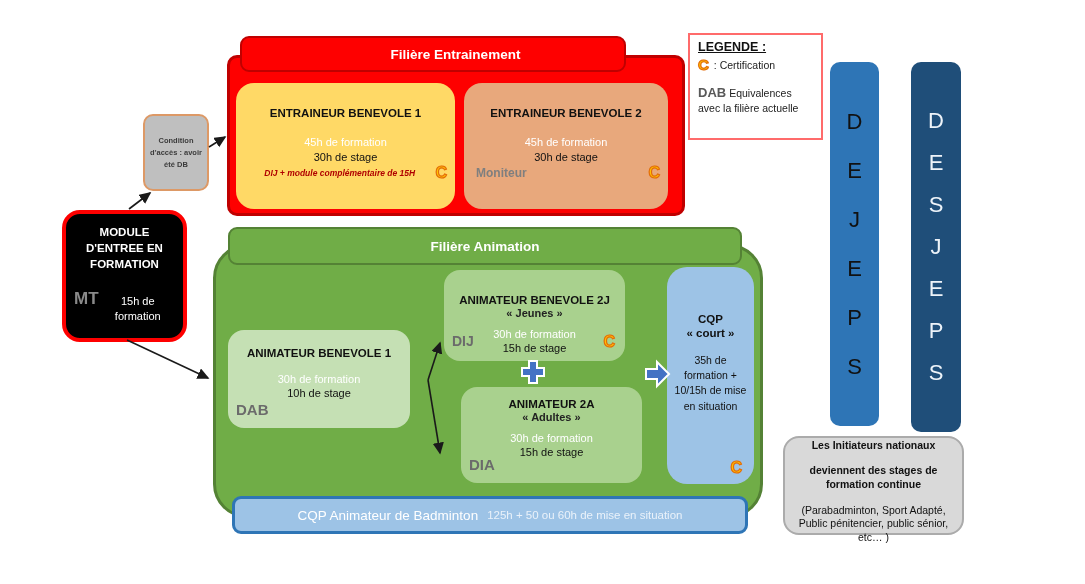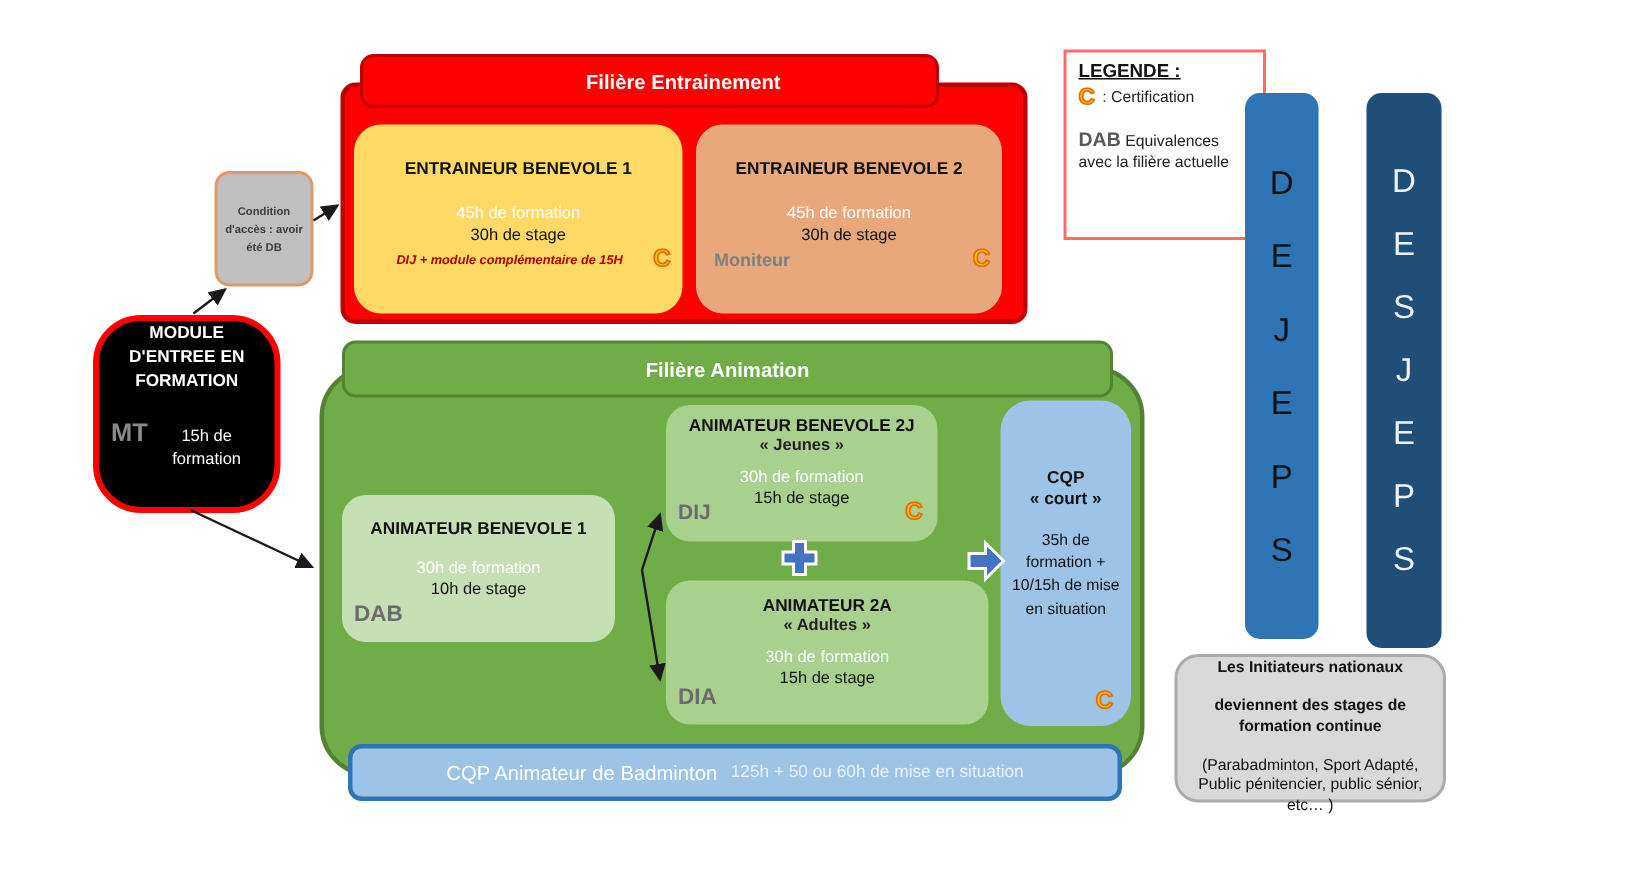--- a/index.html
+++ b/index.html
@@ -22,53 +22,53 @@
   .eb-stage{margin-top:3px;font-size:11px;color:#111;}
   .eb-footer{margin-top:2px;display:flex;align-items:center;padding:0 2px;}
   .eb-note{flex:1;font-size:8.5px;font-style:italic;font-weight:700;color:#B00000;text-align:center;}
   .eb-equiv{flex:1;text-align:left;font-size:12px;font-weight:700;color:#7F7F7F;padding-left:4px;}
 
   
   .cert-c{font-weight:800;font-size:16px;line-height:1;color:#FFC000;-webkit-text-stroke:1.1px #E36C0A;
     text-shadow:0 0 1px #E36C0A;}
 
   
-  .legend{left:688px;top:33px;width:135px;height:127px;background:#fff;border:2px solid #FF6B6B;z-index:5;padding:5px 8px;margin-left:21px;}
+  .legend{left:688px;top:33px;width:135px;height:107px;background:#fff;border:2px solid #FF6B6B;z-index:5;padding:5px 8px;}
   .legend-title{font-weight:700;font-size:12.5px;text-decoration:underline;color:#111;}
   .legend-row{display:flex;align-items:center;gap:5px;margin-top:3px;}
   .legend-cert-label{font-size:10.5px;color:#222;}
   .legend-dab-block{margin-top:13px;font-size:10.5px;color:#222;line-height:1.3;}
   .legend-dab{font-weight:700;font-size:13px;color:#595959;margin-right:3px;}
 
   
   .vbar{border-radius:10px;z-index:5;display:flex;flex-direction:column;align-items:center;justify-content:center;}
   .dejeps{left:830px;top:62px;width:49px;height:364px;background:#2E75B6;color:#111;gap:27px;font-size:22px;}
   .desjeps{left:911px;top:62px;width:50px;height:370px;background:#1F4E79;color:#EDF3F9;gap:20px;font-size:22px;}
   .vbar span{line-height:1;}
 
   
   .condition{left:143px;top:114px;width:66px;height:77px;background:#BFBFBF;border:2px solid #DD9966;border-radius:10px;z-index:5;
     display:flex;align-items:center;justify-content:center;padding:3px;}
   .condition-text{font-size:7.5px;font-weight:700;color:#3b3b3b;text-align:center;line-height:1.6;}
 
   
-  .entry-module{left:62px;top:210px;width:125px;height:132px;background:#000;border:4px solid #FE0000;border-radius:32px;z-index:5;padding:0 6px 0 6px;}
+  .entry-module{left:62px;top:210px;width:125px;height:132px;background:#000;border:4px solid #FE0000;border-radius:18px;z-index:5;padding:10px 6px 0 6px;}
   .entry-title{font-weight:700;font-size:11.5px;color:#fff;text-align:center;line-height:1.4;}
   .entry-row{display:flex;align-items:flex-start;margin-top:18px;}
   .entry-code{font-weight:700;font-size:17px;color:#8a8a8a;margin-left:2px;line-height:1;}
   .entry-formation{flex:1;color:#fff;font-size:11px;text-align:center;line-height:1.35;margin-top:4px;}
 
   
   .green-container{left:213px;top:244px;width:550px;height:274px;background:#70AD47;border:3px solid #548235;border-radius:34px;z-index:1;}
   .green-header{left:228px;top:227px;width:514px;height:38px;background:#70AD47;border:2px solid #548235;border-radius:9px;z-index:6;
     display:flex;align-items:center;justify-content:center;color:#fff;font-weight:700;font-size:13.5px;}
   .anim-box{border-radius:16px;z-index:5;padding:0 4px;}
   .ab1{left:228px;top:330px;width:182px;height:98px;background:#C5E0B4;}
   .ab2j{left:444px;top:270px;width:181px;height:91px;background:#A9D18E;}
-  .a2a{left:444px;top:387px;width:215px;height:96px;background:#A9D18E;}
+  .a2a{left:461px;top:387px;width:181px;height:96px;background:#A9D18E;}
   .anim-title{font-weight:700;font-size:11.5px;color:#111;}
   .anim-subtitle{margin-top:1px;font-size:11px;font-weight:700;color:#222;}
   .anim-formation{font-size:11px;color:#fff;}
   .anim-stage{margin-top:2px;font-size:11px;color:#111;}
   .equiv-label{position:absolute;left:8px;font-weight:700;font-size:14px;color:#6b6b6b;}
   .box-c{position:absolute;right:10px;}
 
   
   .cqp-court{left:667px;top:267px;width:87px;height:217px;background:#9DC3E6;border-radius:20px;z-index:5;padding:46px 6px 0 6px;}
   .cqp-title{font-weight:700;font-size:11.5px;color:#111;}
@@ -169,21 +169,21 @@
   </div>
 
   <div class="abs anim-box ab1 center">
     <div class="anim-title" style="margin-top:17px;">ANIMATEUR BENEVOLE 1</div>
     <div class="anim-formation" style="margin-top:14px;">30h de formation</div>
     <div class="anim-stage">10h de stage</div>
     <span class="equiv-label" style="bottom:10px;font-size:15px;">DAB</span>
   </div>
 
   <div class="abs anim-box ab2j center">
-    <div class="anim-title" style="margin-top:8px;">ANIMATEUR BENEVOLE 2J</div>
+    <div class="anim-title" style="margin-top:24px;">ANIMATEUR BENEVOLE 2J</div>
     <div class="anim-subtitle">« Jeunes »</div>
     <div class="anim-formation" style="margin-top:9px;">30h de formation</div>
     <div class="anim-stage">15h de stage</div>
     <span class="equiv-label" style="bottom:12px;">DIJ</span>
     <span class="cert-c box-c" style="bottom:11px;">C</span>
   </div>
 
   <svg class="abs plus-icon" width="26" height="26">
     <path d="M9 2 h8 v7 h7 v8 h-7 v7 h-8 v-7 h-7 v-8 h7 z" fill="#4472C4" stroke="#ffffff" stroke-width="2"></path>
   </svg>

